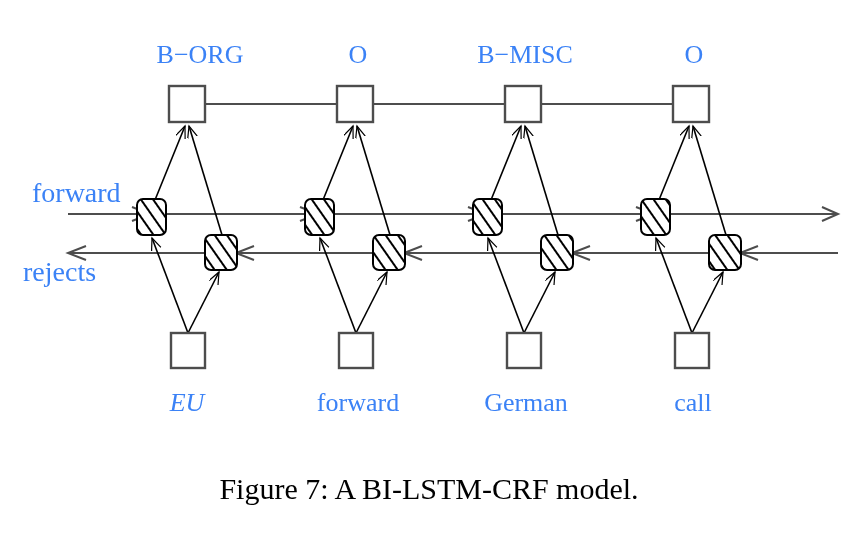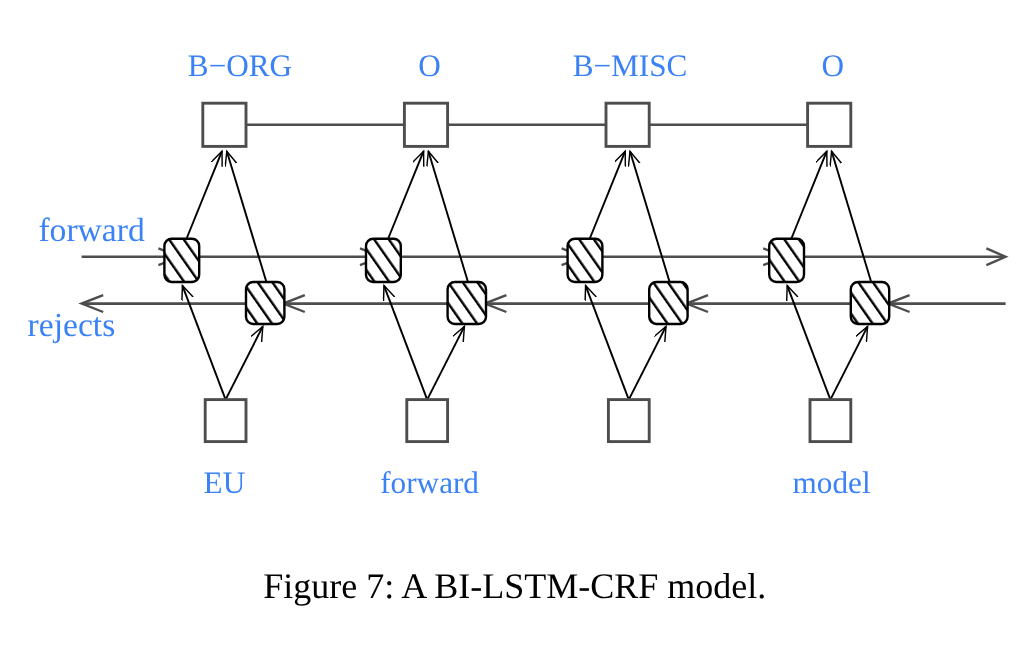--- a/index.html
+++ b/index.html
@@ -160,22 +160,23 @@
       <rect x="709" y="235" width="32" height="35" rx="6" ry="6" fill="url(#hatch)" stroke="#000000" stroke-width="2"></rect>
       <rect x="675" y="333" width="34" height="35" fill="#ffffff" stroke="#4d4d4d" stroke-width="2.4"></rect>
     </g>
   </svg>
 
   <div class="fig-text tag-label" style="left:200px; top:42px;">B−ORG</div>
   <div class="fig-text tag-label" style="left:358px; top:42px;">O</div>
   <div class="fig-text tag-label" style="left:525px; top:42px;">B−MISC</div>
   <div class="fig-text tag-label" style="left:694px; top:42px;">O</div>
 
-  <div class="fig-text word-label" style="left:187px; top:390px;">EU</div>
+  <div class="fig-text word-label" style="left:187px; top:390px;font-style:italic;">EU</div>
   <div class="fig-text word-label" style="left:358px; top:390px;">forward</div>
-  <div class="fig-text word-label" style="left:693px; top:390px;">model</div>
+  <div class="fig-text word-label" style="left:526px; top:390px;">German</div>
+  <div class="fig-text word-label" style="left:693px; top:390px;">call</div>
 
   <div class="fig-text dir-label" style="left:32px; top:193px;">forward</div>
   <div class="fig-text dir-label" style="left:23px; top:272px;">rejects</div>
 
   <div class="caption" style="top:472px;">Figure 7: A BI-LSTM-CRF model.</div>
 
 </div>
 
 </body></html>

